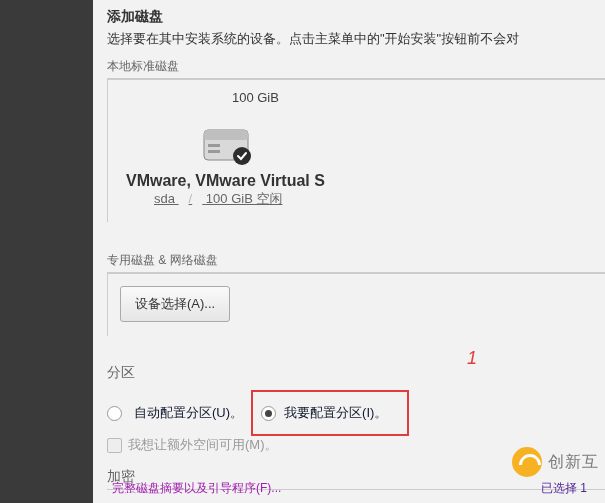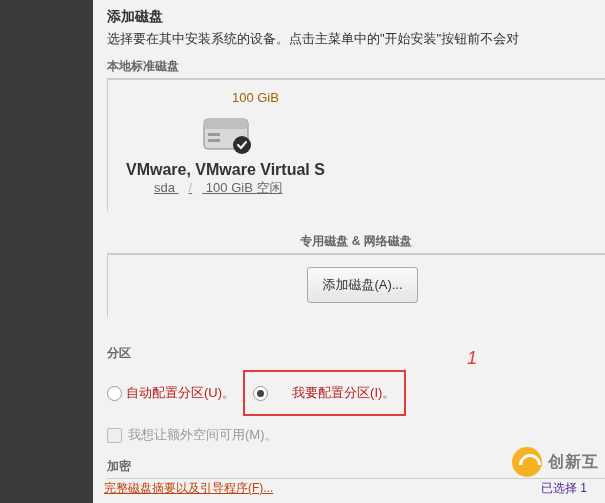--- a/index.html
+++ b/index.html
@@ -32,21 +32,21 @@
       font-weight: bold;
       color: #333;
     }
     .hint {
       font-size: 13px;
       color: #333;
       margin: 4px 0 10px 0;
     }
     .sub-heading {
       font-size: 12px;
-      font-weight: bold;
+      font-weight: normal;
       color: #666;
       margin-bottom: 2px;
     }
     .divider {
       border: none;
       border-top: 1px solid #ccc;
       margin-top: 3px;
     }
     .disk-rows-container {
       border: 1px solid #ccc;
@@ -55,22 +55,22 @@
       padding: 10px 0 14px 0;
       margin-top: 0;
     }
     .disk-item {
       display: inline-block;
       text-align: center;
       margin-left: 18px;
     }
     .disk-size-top {
       font-size: 13px;
-      color: #a16207;
-      margin-bottom: 8px;
+      color: #404040;
+      margin-bottom: 19px;
       margin-left: 60px;
     }
     .disk-icon-wrap {
       position: relative;
       width: 64px;
       height: 40px;
       margin: 0 auto 6px auto;
       margin-left: 76px;
     }
     .disk-icon-svg {
@@ -111,22 +111,22 @@
       color: #333;
       cursor: pointer;
     }
     .other-storage {
       margin-top: 28px;
     }
     .other-storage .section-title {
       font-size: 14px;
     }
     .partition-label {
-      font-size: 12px;
-      font-weight: bold;
+      font-size: 14px;
+      font-weight: normal;
       color: #666;
       margin-top: 14px;
     }
     .radio-row {
       margin-top: 8px;
       display: flex;
       align-items: center;
       gap: 4px;
     }
     .radio {
@@ -143,33 +143,31 @@
       position: absolute;
       left: 3px;
       top: 3px;
       width: 7px;
       height: 7px;
       border-radius: 50%;
       background: #444;
     }
     .radio-text {
       font-size: 13px;
-      color: #b91c1c;
-      margin-left: 0;
+      color: #0f172a;
+      margin-left: 8px;
     }
     .radio-group-2 {
       border: 2px solid #e23b3b;
-      padding: 12px 9px 12px 8px;
+      padding: 12px 20px 12px 8px;
       display: inline-flex;
       align-items: center;
       margin-left: 4px;
-      gap: 24px;
     }
     .checkbox-row {
-      margin-top: 10px;
       display: flex;
       align-items: center;
     }
     .checkbox {
       width: 15px;
       height: 15px;
       border: 1px solid #bbb;
       border-radius: 2px;
       background: #eee;
       flex-shrink: 0;
@@ -183,24 +181,23 @@
       color: #e23b3b;
       font-size: 18px;
       position: absolute;
       left: 374px;
       top: 348px;
       font-style: italic;
     }
     .footer-link {
       position: absolute;
       bottom: 6px;
-      left: 104px;
+      left: 112px;
       font-size: 12px;
-      color: #c2410c;
-      text-decoration: underline;
+      color: #a21caf;
       cursor: pointer;
     }
     .footer-status {
       position: absolute;
       bottom: 6px;
       right: 18px;
       font-size: 12px;
       color: #4c1d95;
     }
     .watermark {
@@ -227,25 +224,25 @@
       width: 16px;
       height: 16px;
       border: 3px solid #fff;
       border-radius: 50%;
       border-right-color: transparent;
       border-bottom-color: transparent;
       transform: rotate(45deg);
     }
     .wm-text {
       font-size: 16px;
-      font-weight: bold;
+      font-weight: normal;
       color: #666;
       letter-spacing: 1px;
     }
-    .mt-block { margin-top: 22px; text-align: center; }
+    .mt-block { margin-top: 30px; }
   </style>
 </head>
 <body>
 
 <div class="sidebar"></div>
 
 <div class="content">
 
   <div class="section-title">添加磁盘</div>
   <div class="hint">选择要在其中安装系统的设备。点击主菜单中的"开始安装"按钮前不会对</div>
@@ -271,21 +268,21 @@
         <span class="sep">/</span>
         <span>100 GiB 空闲</span>
       </div>
     </div>
   </div>
 
   <div class="mt-block">
     <div class="sub-heading">专用磁盘 &amp; 网络磁盘</div>
     <hr class="divider">
     <div class="network-container">
-      <span class="add-disk-btn">添加磁盘(A)...</span>
+      <span class="add-disk-btn">设备选择(A)...</span>
     </div>
   </div>
 
   <div class="other-storage">
     <div class="partition-label">分区</div>
 
     <div class="radio-row">
       <span class="radio"></span>
       <span class="radio-text">自动配置分区(U)。</span>
 

